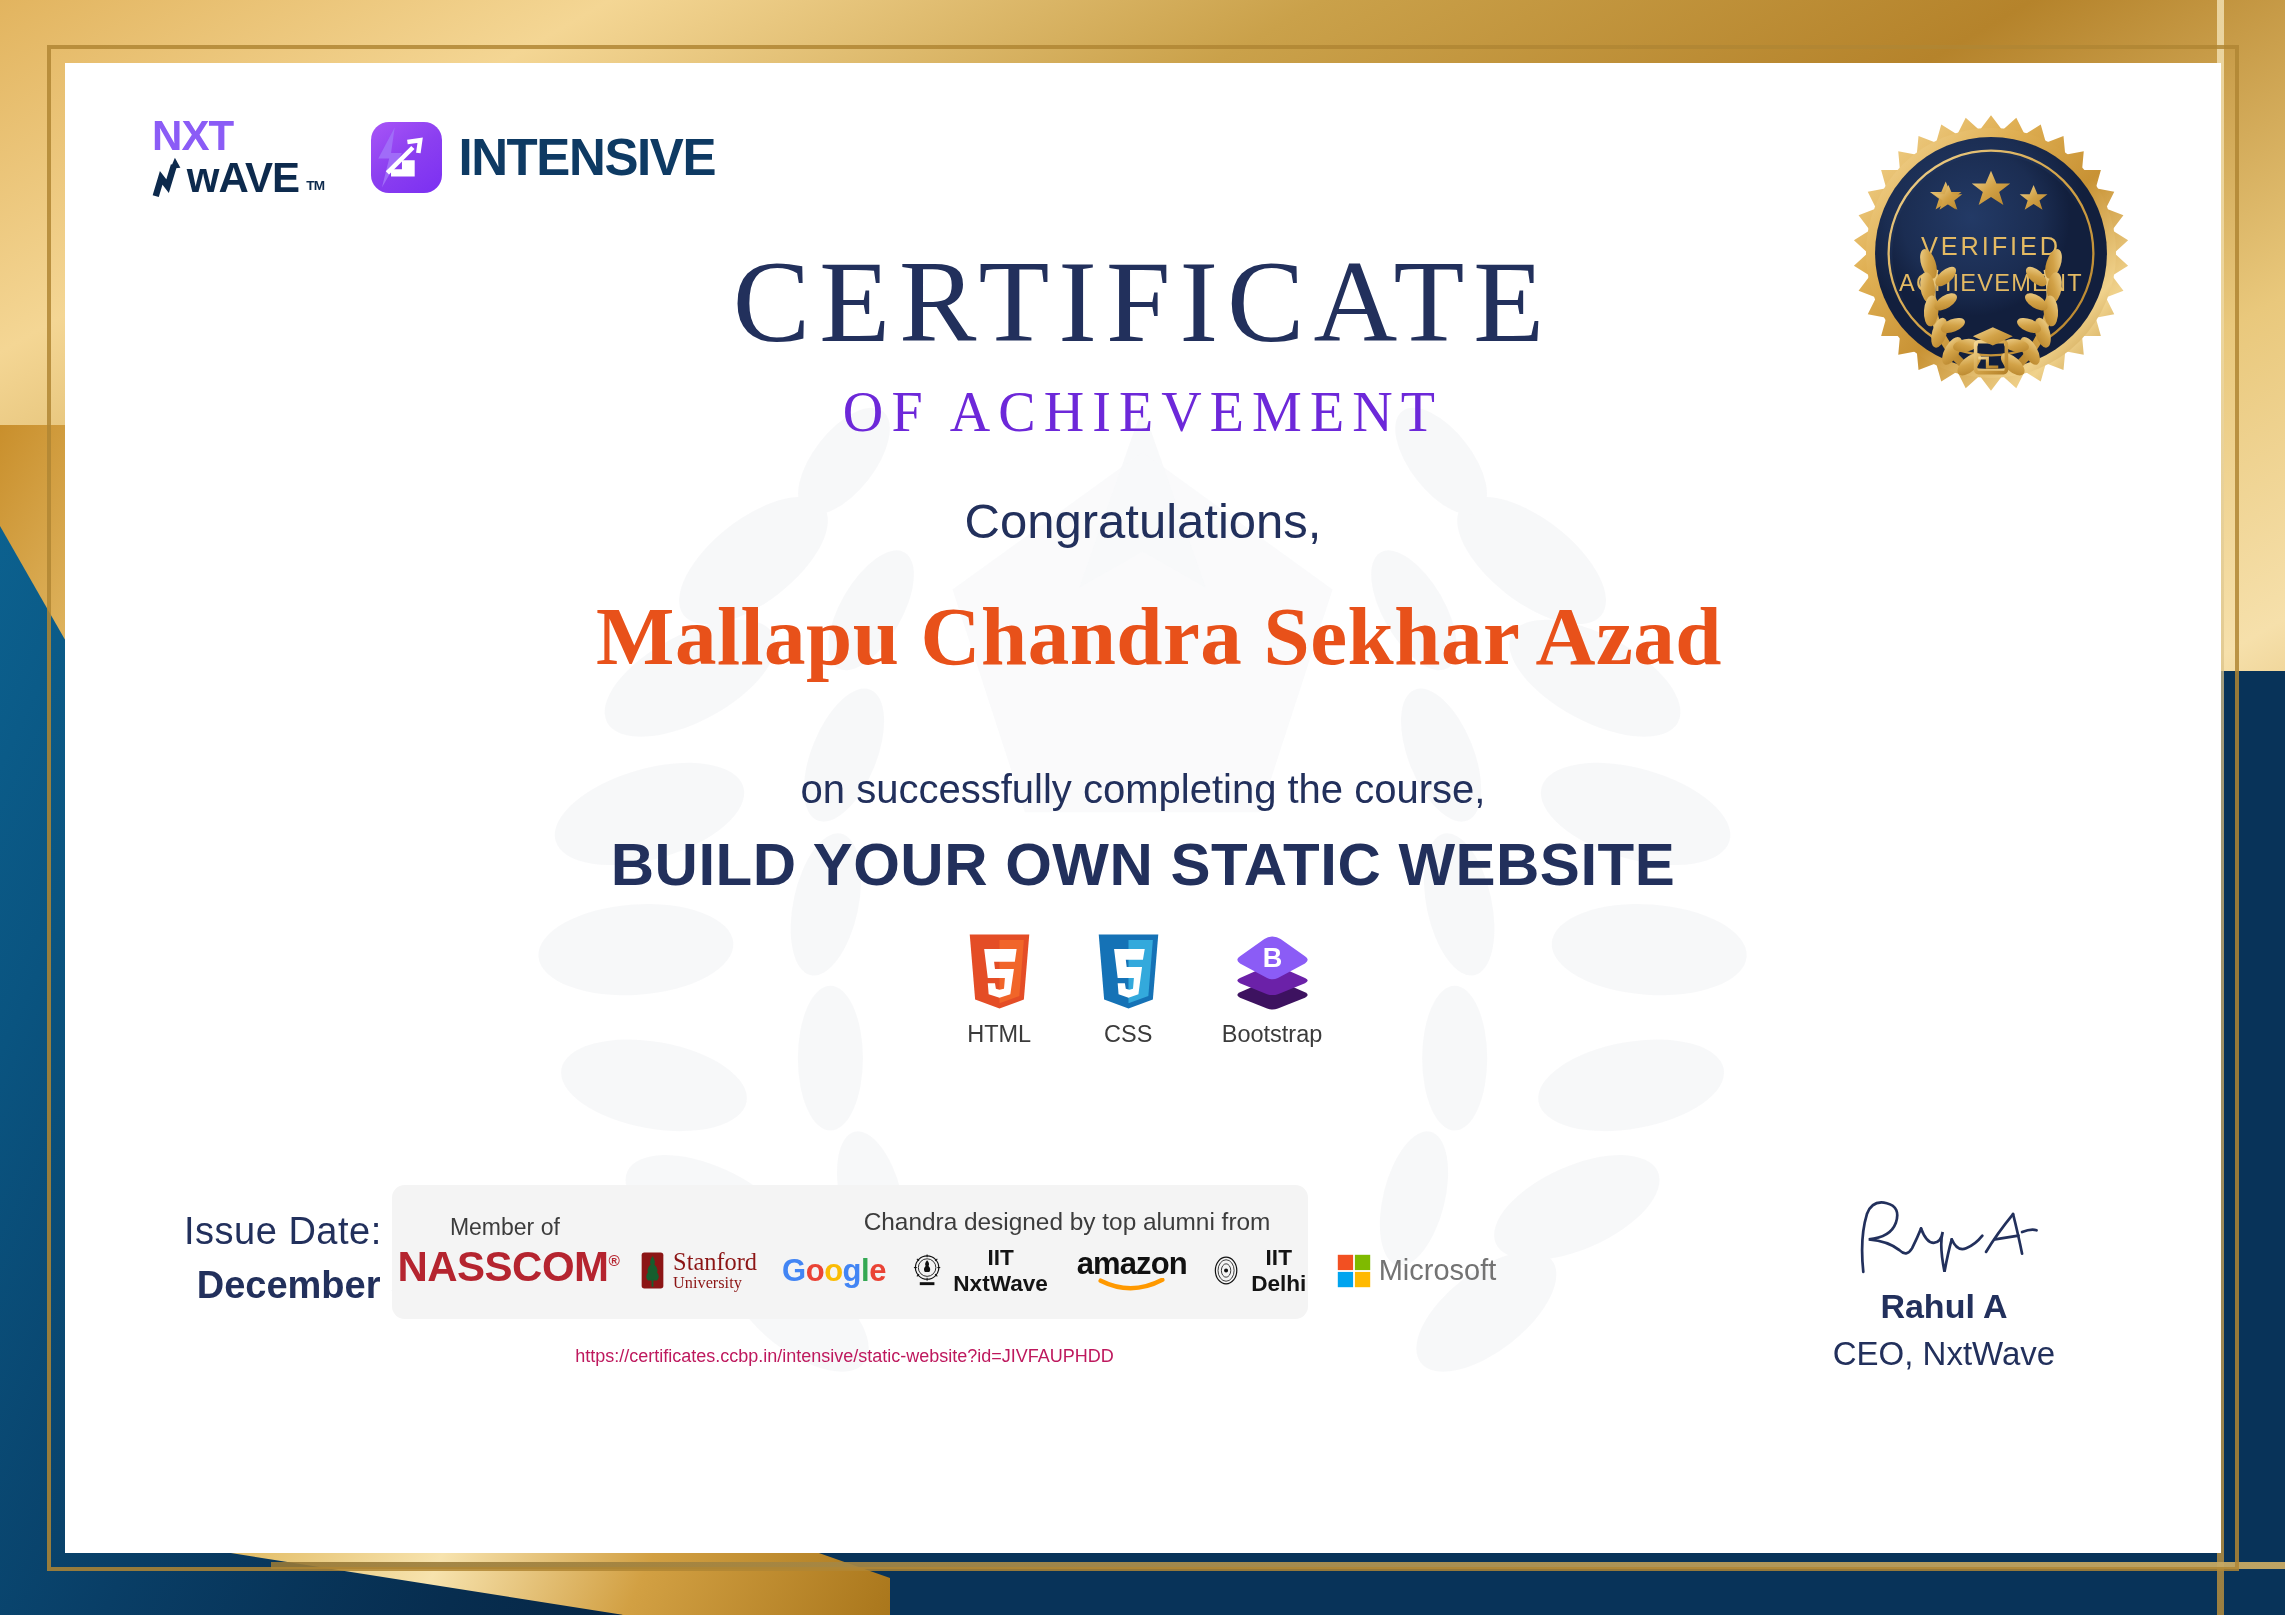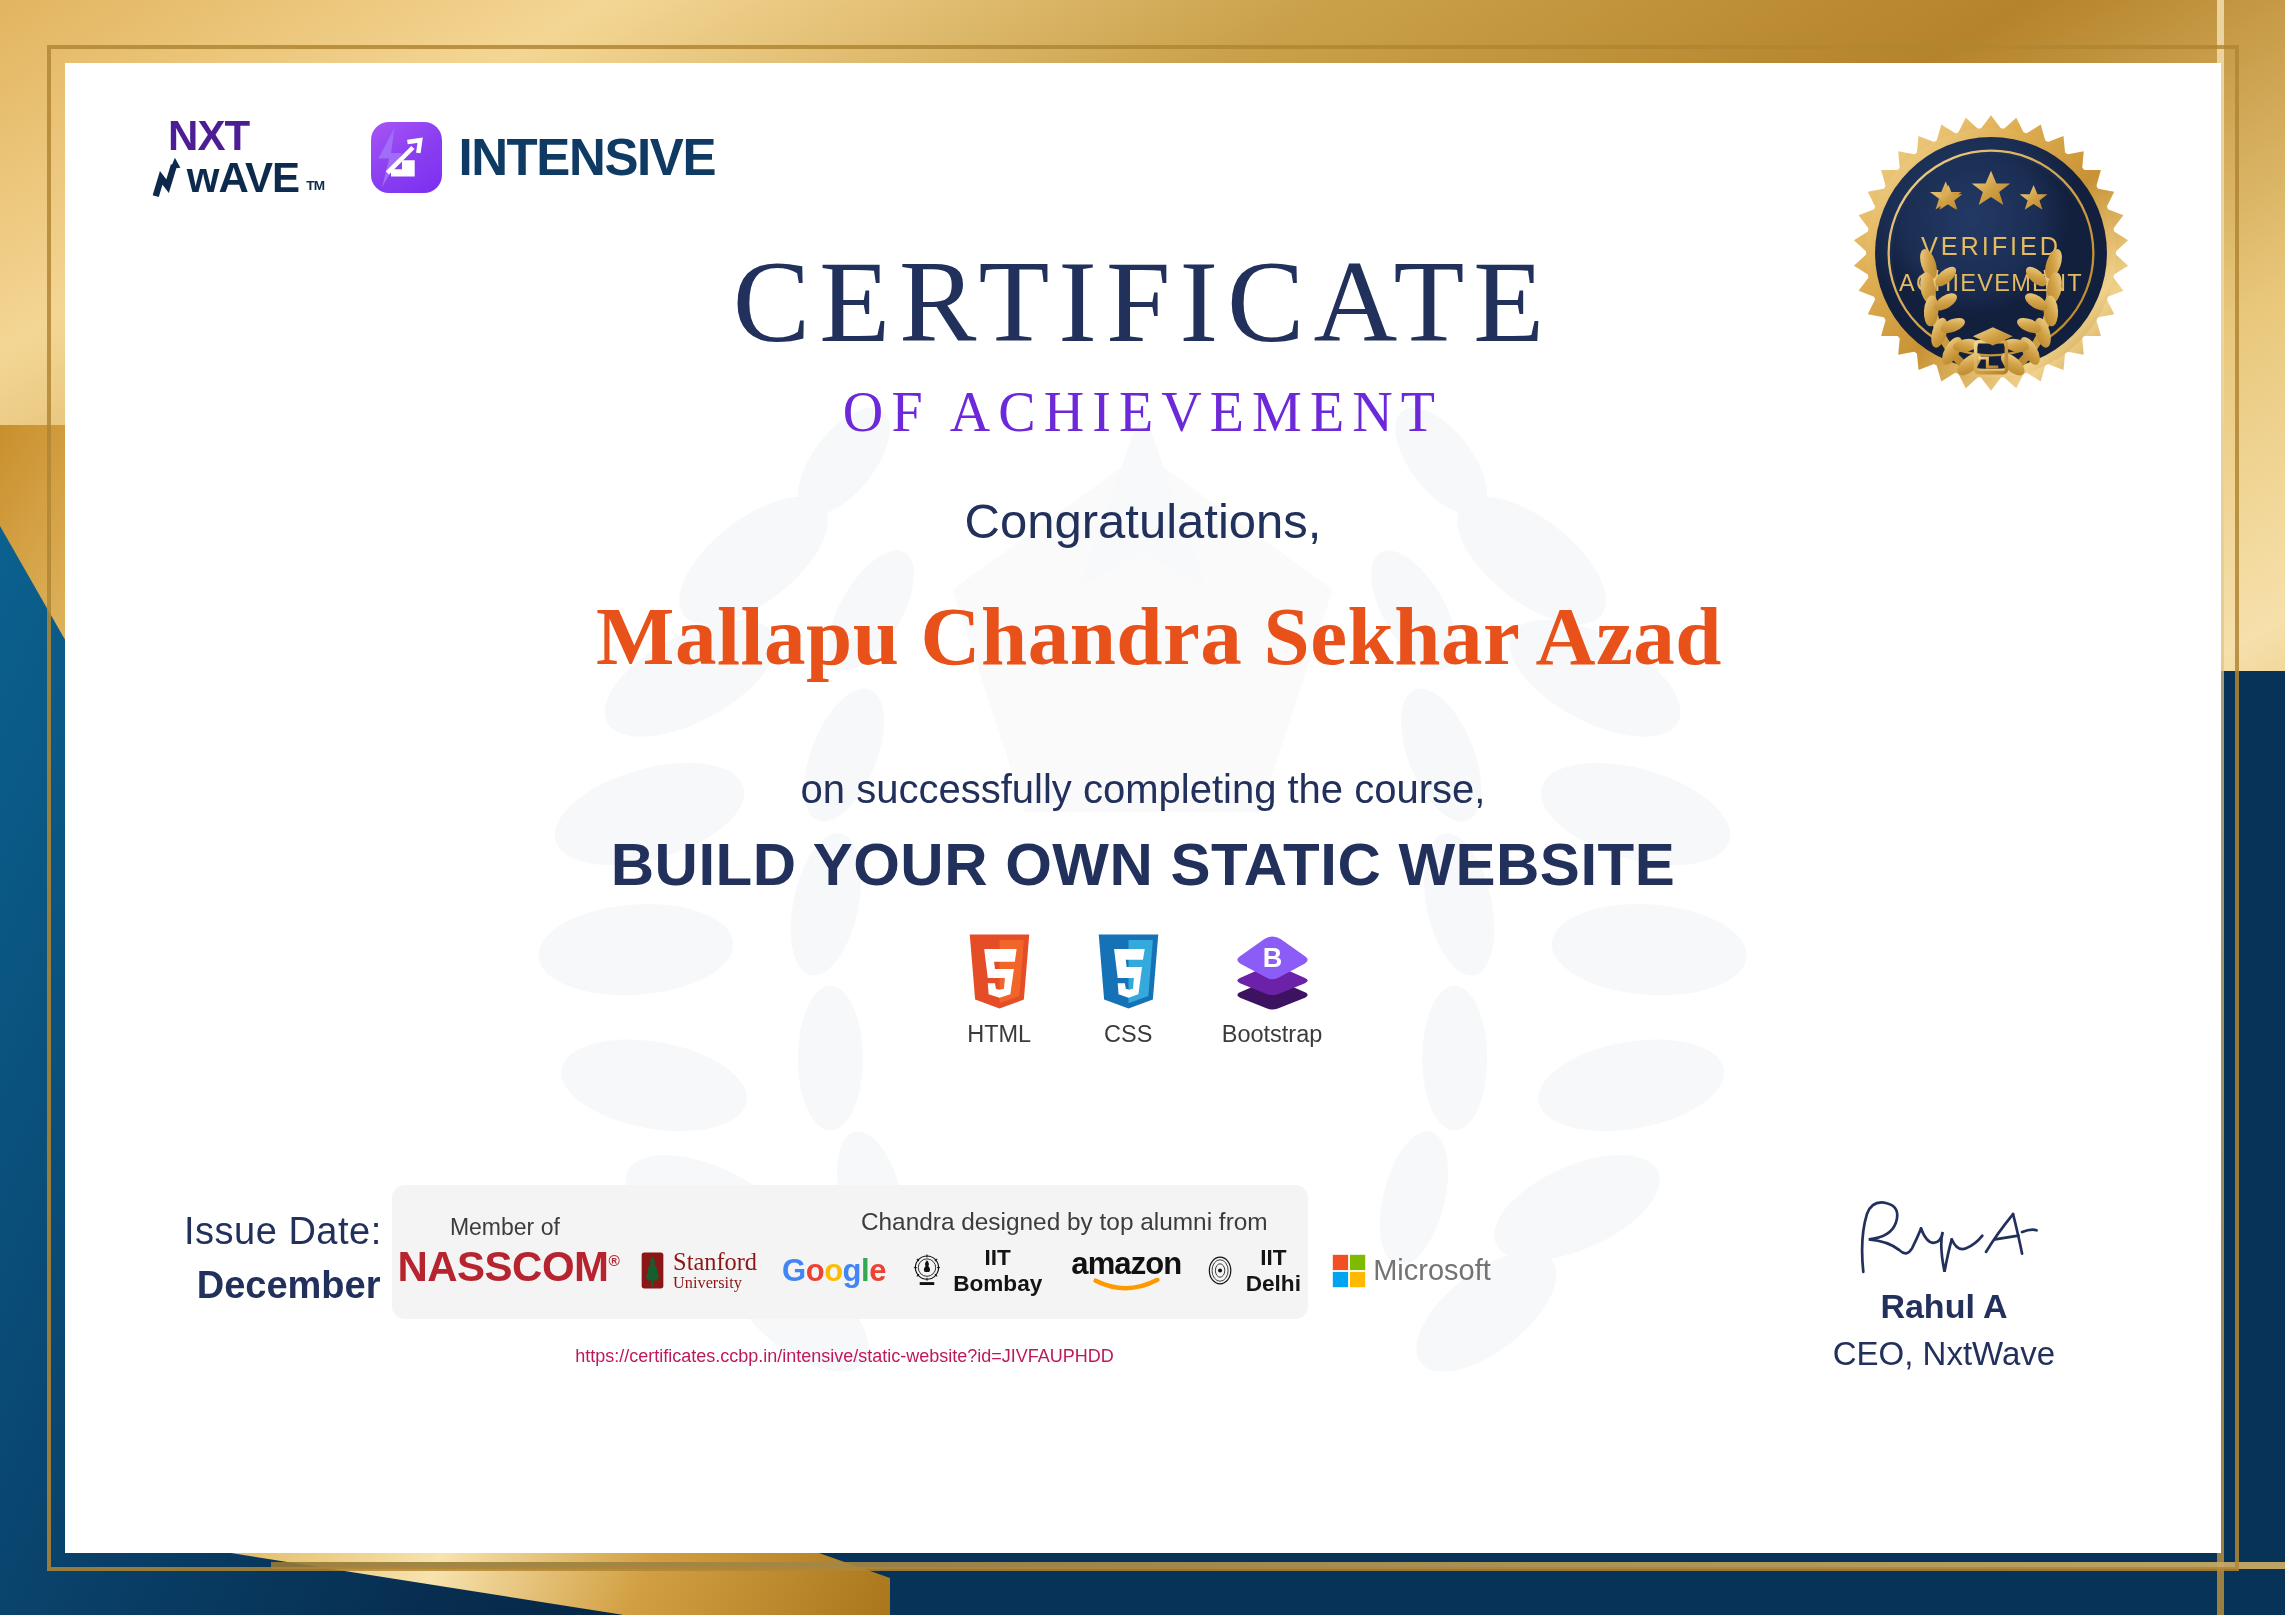--- a/index.html
+++ b/index.html
@@ -52,22 +52,22 @@
     position:absolute;left:65px;top:63px;right:65px;bottom:63px;
     background:#fff;overflow:hidden;
   }
 
   
   .watermark{position:absolute;left:0;top:0;right:0;bottom:0;opacity:.55;pointer-events:none;}
 
   
   .logos{position:absolute;left:87px;top:54px;display:flex;align-items:center;gap:47px;}
   .nxt-logo{display:flex;flex-direction:column;align-items:flex-start;line-height:.92;}
-  .nxt-row1{font-size:42px;font-weight:800;letter-spacing:-0.9px;color:#4c1d95;
-            font-family:"Liberation Sans",sans-serif;margin-left:16px;}
+  .nxt-row1{font-size:42px;font-weight:800;letter-spacing:-0.9px;color:#8b5cf6;
+            font-family:"Liberation Sans",sans-serif;}
   .nxt-row2{display:flex;align-items:flex-end;gap:1.8px;font-size:42px;font-weight:800;
             color:#0d2a4d;letter-spacing:-0.9px;}
   .tm{font-size:13.6px;font-weight:700;color:#0d2a4d;margin-left:5.4px;margin-bottom:5.4px;}
   .intensive{display:flex;align-items:center;gap:16.3px;}
   .int-badge{width:71px;height:71px;border-radius:18px;
     background:linear-gradient(145deg,#a855f7 0%,#8b3ff0 50%,#7b2ff2 100%);
     position:relative;}
   .int-word{font-size:51px;font-weight:800;color:#0e3a63;letter-spacing:-1.4px;}
 
   
@@ -373,21 +373,21 @@
                   <path d="M40 22 L36 22"></path>
                 <path d="M36 34 L33 31"></path>
                   <path d="M22 40 L22 36"></path>
                   <path d="M8 34 L11 31"></path>
                 <path d="M4 22 L8 22"></path>
                   <path d="M8 10 L11 13"></path>
               </g>
               <path d="M22 12 q-4 4 -2 8 q-4 4 -1 8 l6 0 q3 -4 -1 -8 q2 -4 -2 -8z" fill="#111"></path>
               <rect x="12" y="42" width="20" height="4" fill="#111"></rect>
             </svg>
-            <span class="iit-txt">IIT Bombay</span>
+            <span class="iit-txt">IIT NxtWave</span>
           </div>
 
           <div class="amazon-wrap">
             <span class="amazon-txt">amazon</span>
             <svg width="67" height="12.7" viewBox="0 0 74 14">
               <path d="M3 3 q34 17 68 -1" stroke="#ff9900" stroke-width="5" fill="none" stroke-linecap="round"></path>
             </svg>
           </div>
 
           <div class="plogo">

